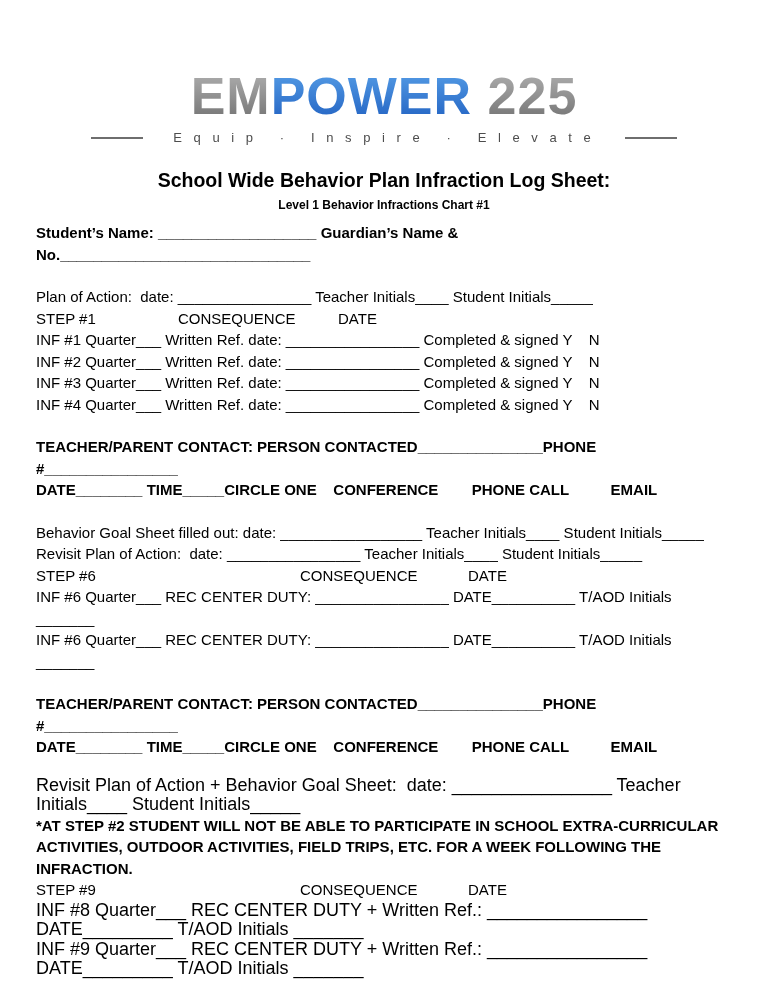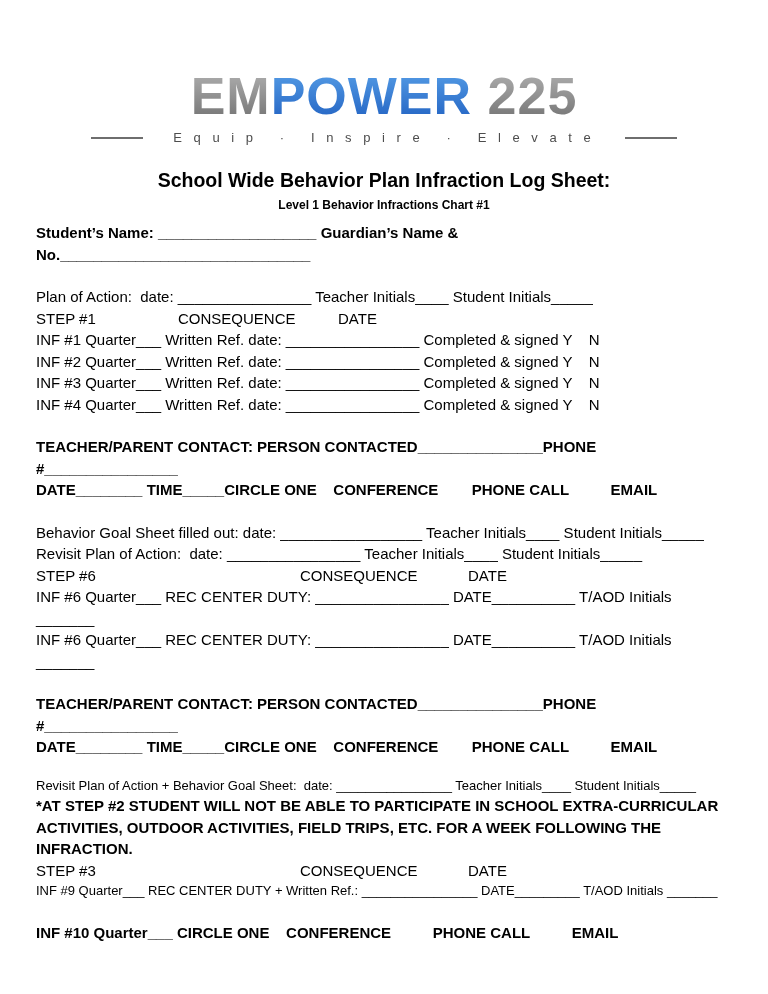--- a/index.html
+++ b/index.html
@@ -68,21 +68,21 @@
     line-height: 24px;
   }
 
   
   .line {
     font-size: 15px;
     line-height: 21.5px;
     white-space: pre-wrap;
   }
   .b  { font-weight: bold; }
-  .sm { font-size: 13px; line-height: 19.5px; }
+  .sm { font-size: 18px; line-height: 19.5px; }
   .gap { margin-top: 21px; }
   .gap-sm { margin-top: 18px; }
   .student-line { margin-top: 5px; }
 
   
   .w-step1-label { display: inline-block; width: 142px; }
   .w-step1-cons  { display: inline-block; width: 160px; }
   .w-step23-label { display: inline-block; width: 264px; }
   .w-step23-cons  { display: inline-block; width: 168px; }
 </style>
@@ -122,19 +122,20 @@
     <div class="line"><span class="w-step23-label">STEP #6</span><span class="w-step23-cons">CONSEQUENCE</span><span>DATE</span></div>
     <div class="line">INF #6 Quarter___ REC CENTER DUTY: ________________ DATE__________ T/AOD Initials _______</div>
     <div class="line">INF #6 Quarter___ REC CENTER DUTY: ________________ DATE__________ T/AOD Initials _______</div>
 
     <div class="line b gap">TEACHER/PARENT CONTACT: PERSON CONTACTED_______________PHONE #________________</div>
     <div class="line b">DATE________ TIME_____CIRCLE ONE    CONFERENCE        PHONE CALL          EMAIL</div>
 
     <div class="line sm gap-sm">Revisit Plan of Action + Behavior Goal Sheet:  date: ________________ Teacher Initials____ Student Initials_____</div>
     <div class="line b">*AT STEP #2 STUDENT WILL NOT BE ABLE TO PARTICIPATE IN SCHOOL EXTRA-CURRICULAR</div>
     <div class="line b">ACTIVITIES, OUTDOOR ACTIVITIES, FIELD TRIPS, ETC. FOR A WEEK FOLLOWING THE INFRACTION.</div>
-    <div class="line"><span class="w-step23-label">STEP #3</span><span class="w-step23-cons">CONSEQUENCE</span><span>DATE</span></div>
+    <div class="line"><span class="w-step23-label">STEP #9</span><span class="w-step23-cons">CONSEQUENCE</span><span>DATE</span></div>
+    <div class="line sm">INF #8 Quarter___ REC CENTER DUTY + Written Ref.: ________________ DATE_________ T/AOD Initials _______</div>
     <div class="line sm">INF #9 Quarter___ REC CENTER DUTY + Written Ref.: ________________ DATE_________ T/AOD Initials _______</div>
 
     <div class="line b gap">INF #10 Quarter___ CIRCLE ONE    CONFERENCE          PHONE CALL          EMAIL</div>
 
   </div>
 </div>
 
 </body></html>

